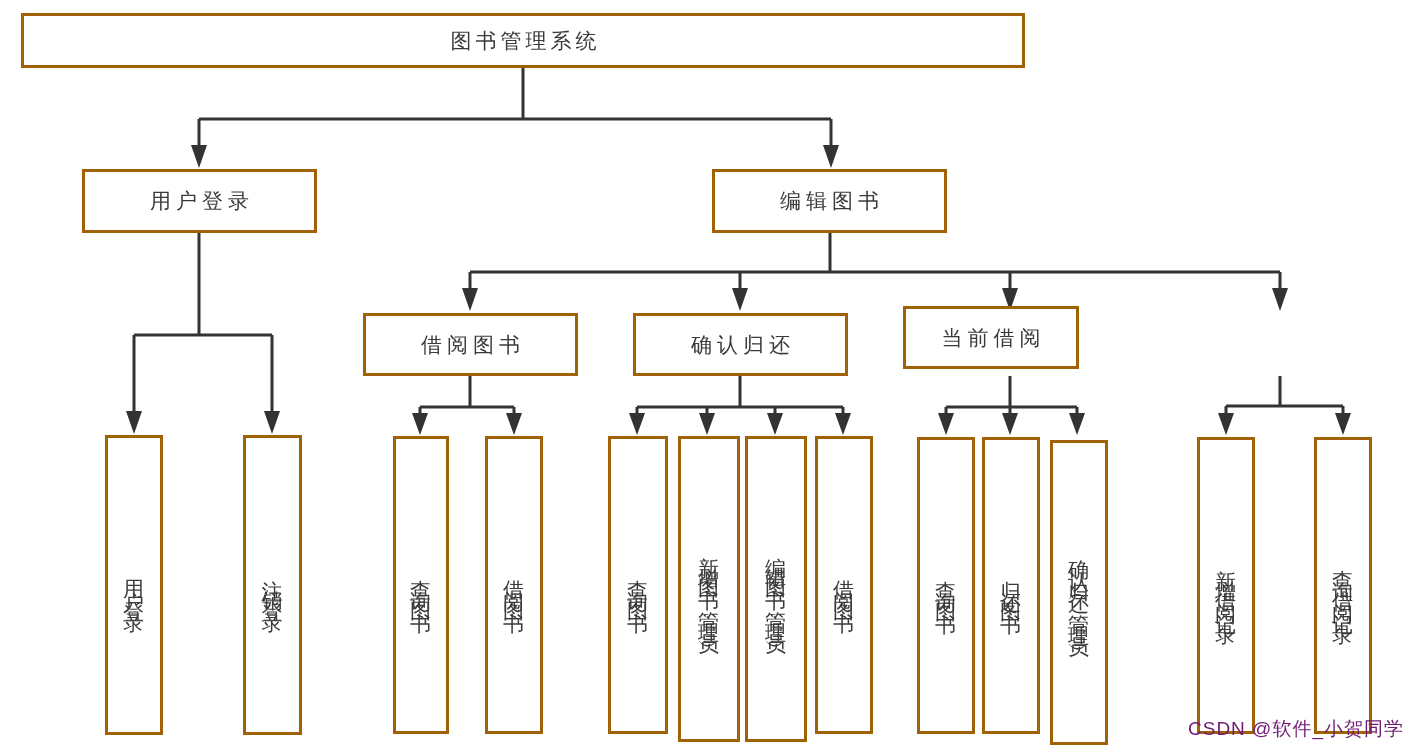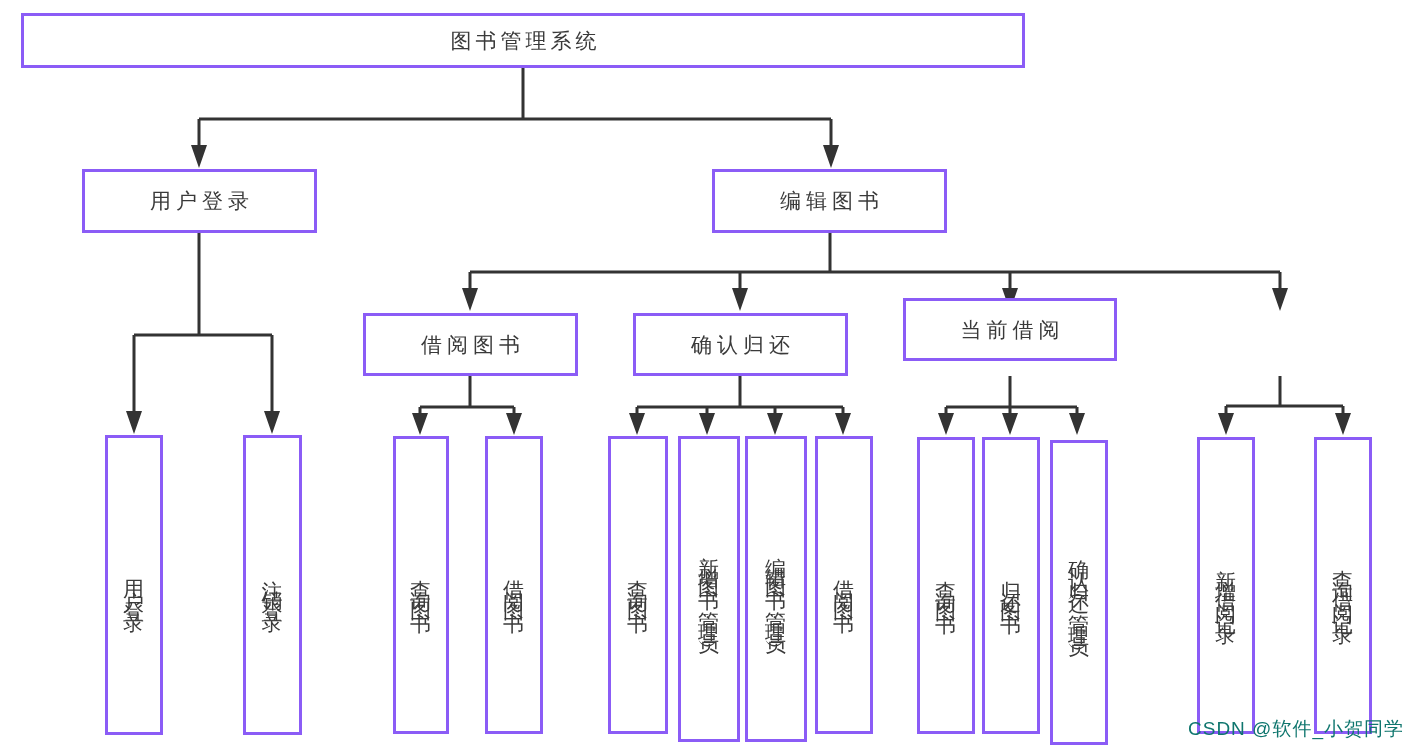--- a/index.html
+++ b/index.html
@@ -7,21 +7,21 @@
     position:relative;
     width:1405px;height:747px;
     background:#ffffff;
     font-family:"Liberation Sans", sans-serif;
     overflow:hidden;
   }
   .wires{position:absolute;left:0;top:0;width:1405px;height:747px;}
   .node{
     position:absolute;
     box-sizing:border-box;
-    border:3px solid #8b5cf6;
+    border:3px solid #a16207;
     background:#ffffff;
     display:flex;
     align-items:center;
     justify-content:center;
     color:#3a3a3a;
   }
   .hlabel{
     font-size:21px;
     letter-spacing:5px;
     text-indent:5px; 
@@ -33,21 +33,21 @@
     text-orientation:mixed;
     font-size:21px;
     letter-spacing:11px;
     white-space:nowrap;
     line-height:1;
   }
   .watermark{
     position:absolute;
     left:1188px;top:716px;
     font-size:19px;
-    color:#0f766e;
+    color:#701a75;
     letter-spacing:1px;
     white-space:nowrap;
   }
 </style>
 </head>
 <body>
 
 <div class="stage">
 
   <svg class="wires" viewBox="0 0 1405 747" xmlns="http://www.w3.org/2000/svg">
@@ -83,21 +83,21 @@
   <div class="node" style="left:712px;top:169px;width:235px;height:64px">
     <span class="hlabel">编辑图书</span>
   </div>
 
   <div class="node" style="left:363px;top:313px;width:215px;height:63px">
     <span class="hlabel">借阅图书</span>
   </div>
   <div class="node" style="left:633px;top:313px;width:215px;height:63px">
     <span class="hlabel">确认归还</span>
   </div>
-  <div class="node" style="left:903px;top:298px;width:214px;height:63px">
+  <div class="node" style="left:903px;top:306px;width:176px;height:63px">
     <span class="hlabel">当前借阅</span>
   </div>
 
   <div class="node" style="left:105px;top:435px;width:58px;height:300px">
     <span class="vlabel">用户登录</span>
   </div>
   <div class="node" style="left:243px;top:435px;width:59px;height:300px">
     <span class="vlabel">注销登录</span>
   </div>
 

